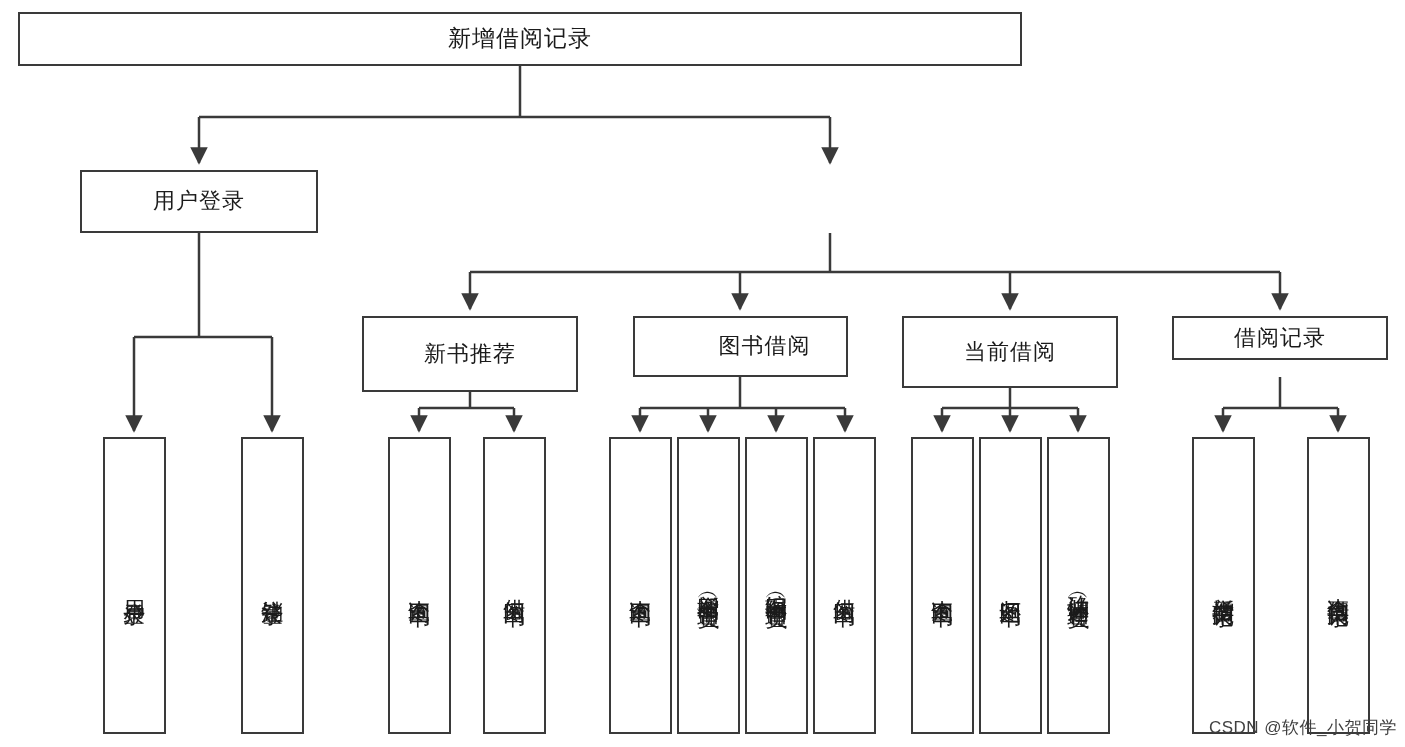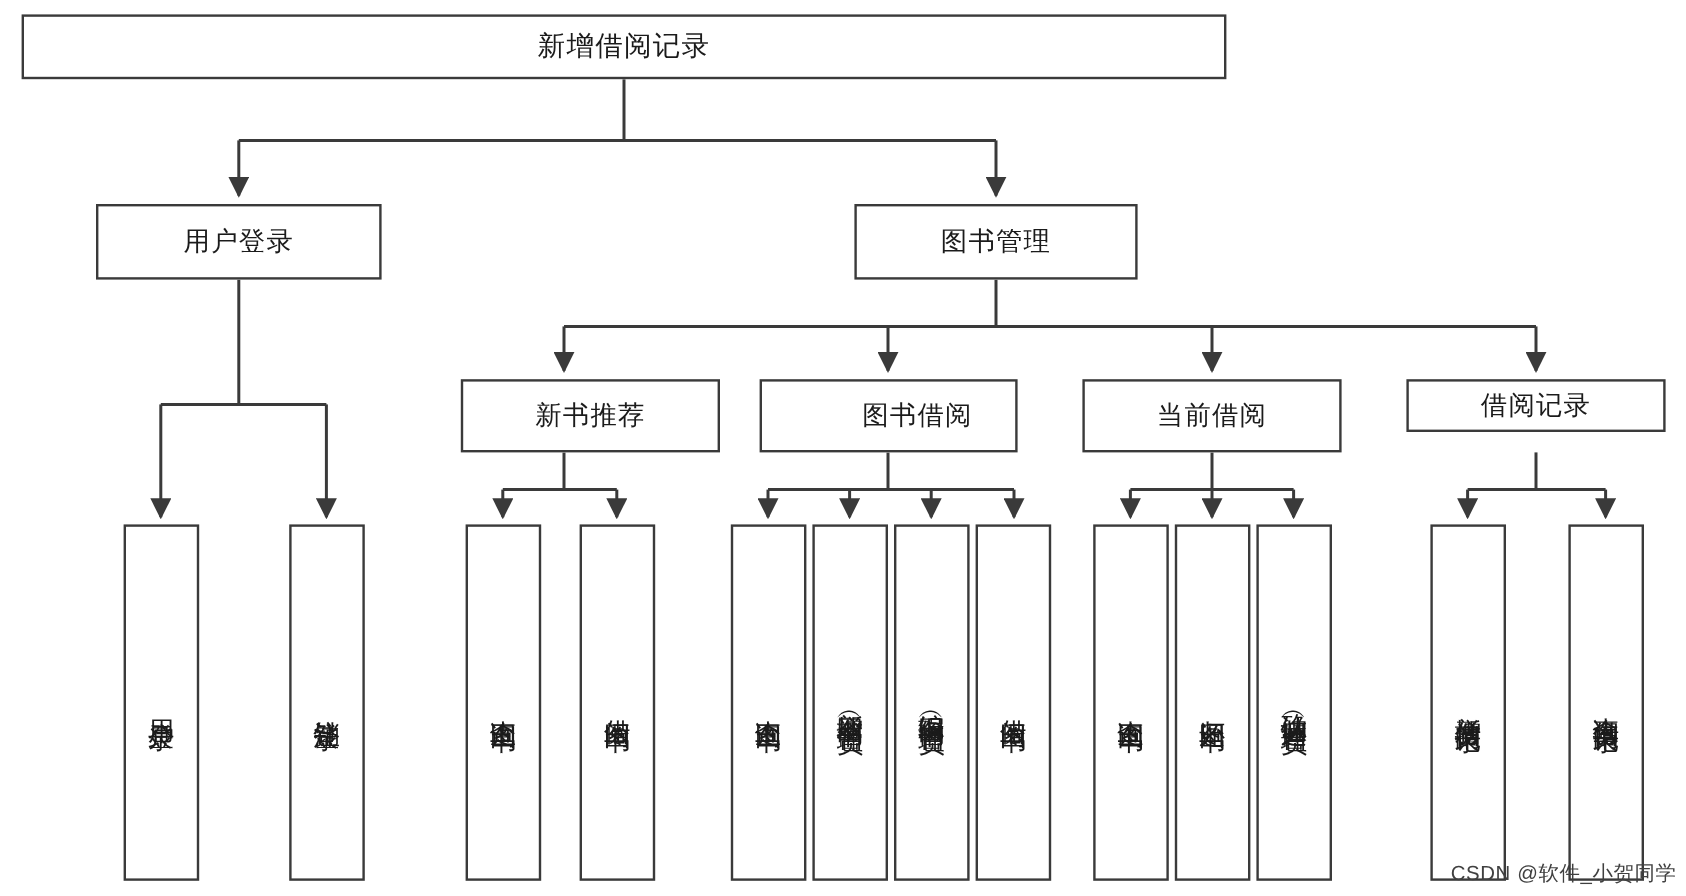--- a/index.html
+++ b/index.html
@@ -115,31 +115,28 @@
     </g>
   </svg>
 
   <div class="node node-h node-root" style="left:18px; top:12px; width:1004px; height:54px;">
     <span>新增借阅记录</span>
   </div>
 
   <div class="node node-h" style="left:80px; top:170px; width:238px; height:63px;">
     <span>用户登录</span>
   </div>
-  <div class="node node-h" style="left:712px; top:170px; width:236px; height:63px;">
-    <span>图书管理</span>
-  </div>
 
-  <div class="node node-h" style="left:384px; top:316px; width:216px; height:61px;">
+  <div class="node node-h" style="left:362px; top:316px; width:216px; height:76px;">
     <span>新书推荐</span>
   </div>
   <div class="node node-h" style="left:633px; top:316px; width:215px; height:61px;padding-left:48px;">
     <span>图书借阅</span>
   </div>
-  <div class="node node-h" style="left:902px; top:316px; width:216px; height:61px;">
+  <div class="node node-h" style="left:902px; top:316px; width:216px; height:72px;">
     <span>当前借阅</span>
   </div>
   <div class="node node-h" style="left:1172px; top:316px; width:216px; height:44px;">
     <span>借阅记录</span>
   </div>
 
   <div class="node node-v" style="left:103px; top:437px; width:63px; height:297px;">
     <span>用户登录</span>
   </div>
   <div class="node node-v" style="left:241px; top:437px; width:63px; height:297px;">

